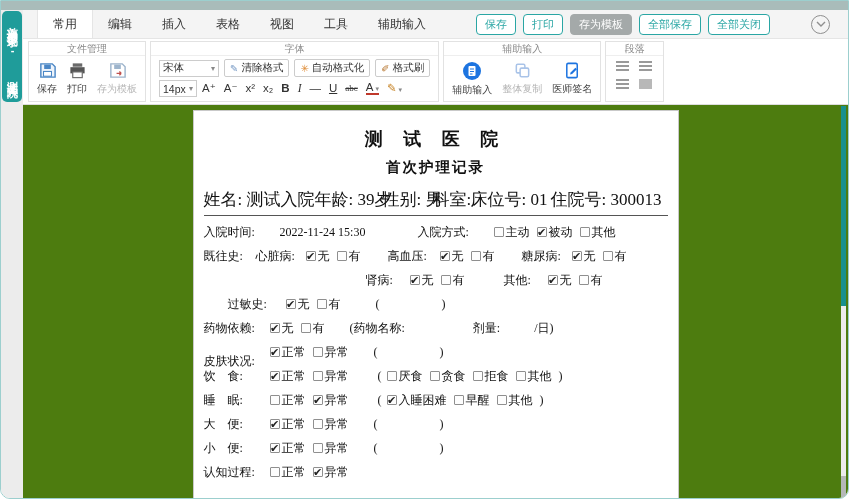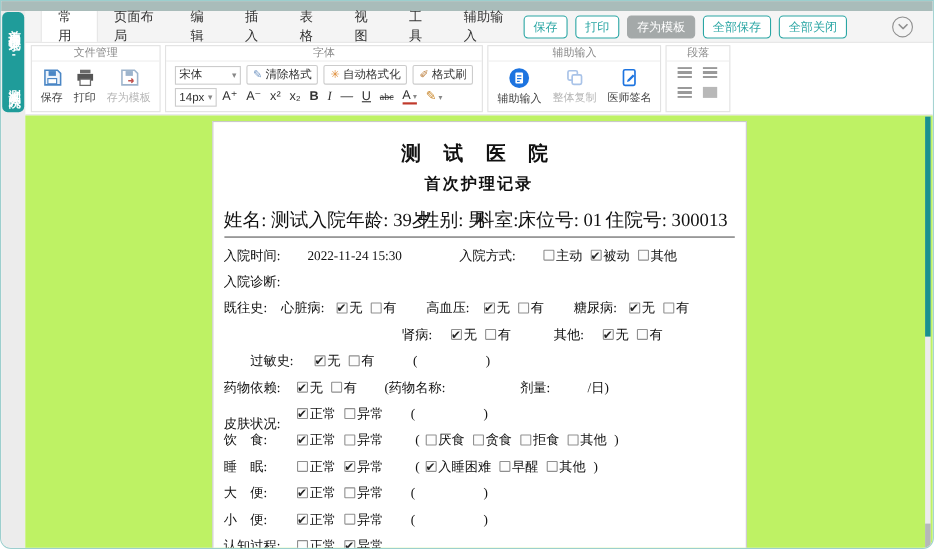--- a/index.html
+++ b/index.html
@@ -63,21 +63,21 @@
   .fmt:nth-child(10)::after, .fmt:nth-child(11)::after { content:"▾"; font-size:7px; color:#888; margin-left:2px; }
   .fmt:nth-child(11) { color:#c8862a; }
 
   .para-body { display:grid; grid-template-columns:14px 14px; grid-template-rows:11px 11px; gap:7px 9px;
                padding:4px 10px; align-items:center; }
   .para-icon { width:13px; height:10px; cursor:pointer;
                background:repeating-linear-gradient(to bottom,#9a9a9a 0 2px,transparent 2px 4px); }
   .para-icon:nth-child(4) { background:#b8b8b8; }
 
   
-  .docarea { flex:1; position:relative; background:#bef264; overflow:hidden; }
+  .docarea { flex:1; position:relative; background:#4d7c0f; overflow:hidden; }
   .page { width:486px; margin:5px auto 0; border:1px solid #c9c9c9; background:#fff; height:430px;
           font-family:"Liberation Serif","DejaVu Serif",serif; color:#111; padding:16px 10px 0; }
   .hosp { text-align:center; font-size:18px; font-weight:bold; letter-spacing:8px; }
   .doctitle { text-align:center; font-size:14.5px; font-weight:bold; letter-spacing:2px; margin-top:7px; }
   .patient { display:flex; font-size:17px; margin-top:11px; align-items:baseline; }
   .patient span { white-space:nowrap; }
   .patient span:nth-child(1){ width:113px; } .patient span:nth-child(2){ width:68px; }
   .patient span:nth-child(3){ width:50px; } .patient span:nth-child(4){ width:38px; }
   .patient span:nth-child(5){ width:100px; } .patient span:nth-child(6){ margin-left:auto; padding-right:6px; }
   .rule { border:none; border-top:1.2px solid #555; margin:4px 0 4px; }
@@ -106,21 +106,20 @@
       <div class="vtab">
         <span class="vtab-label">首次护理记录 - 测试入院</span>
         <span class="vtab-close">X</span>
       </div>
     </div>
 
     <div class="main">
       <div class="tabbar">
         <div class="menu-tabs" id="menu-tabs">
             <div class="menu-tab active">常用</div>
-            <div class="menu-tab">页面布局</div>
             <div class="menu-tab">编辑</div>
             <div class="menu-tab">插入</div>
             <div class="menu-tab">表格</div>
             <div class="menu-tab">视图</div>
             <div class="menu-tab">工具</div>
             <div class="menu-tab">辅助输入</div>
           </div>
         <div class="actions" id="action-buttons">
             <div class="abtn">保存</div>
             <div class="abtn">打印</div>
@@ -287,23 +286,20 @@
                 <span class="cbwrap">
                   <span class="cb checked">✔</span>
                   <span>被动</span>
                 </span>
                 <span class="cbwrap">
                   <span class="cb"></span>
                   <span>其他</span>
                 </span>
               </div>
               <div class="form-row">
-                <span class="lab">入院诊断:</span>
-              </div>
-              <div class="form-row">
                 <span class="lab" style="width: 52px;">既往史:</span>
                 <span class="lab" style="width: 50px;">心脏病:</span>
                 <span class="cbwrap">
                   <span class="cb checked">✔</span>
                   <span>无</span>
                 </span>
                 <span class="cbwrap">
                   <span class="cb"></span>
                   <span>有</span>
                 </span>

